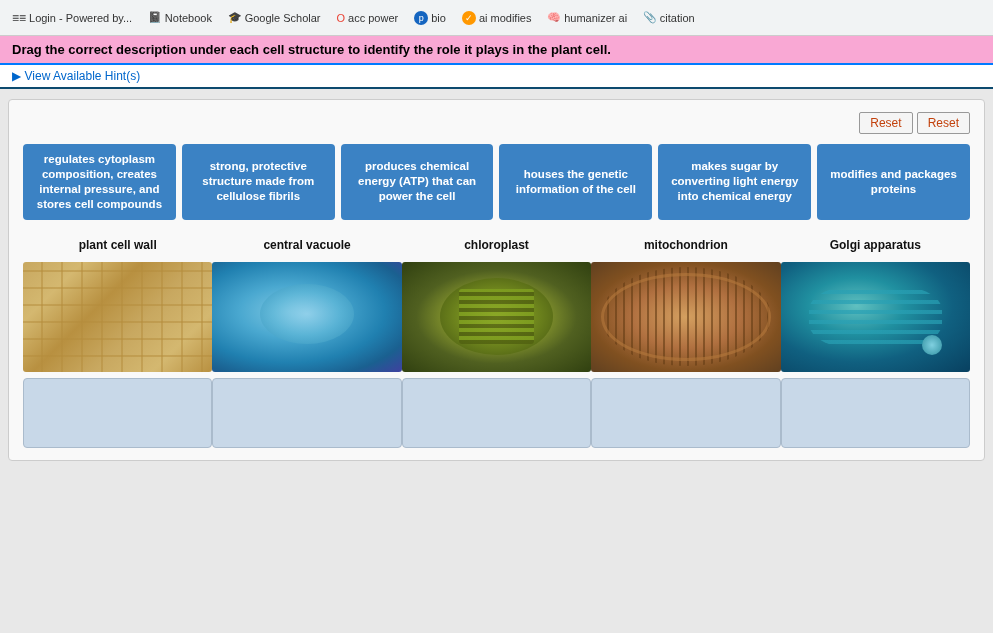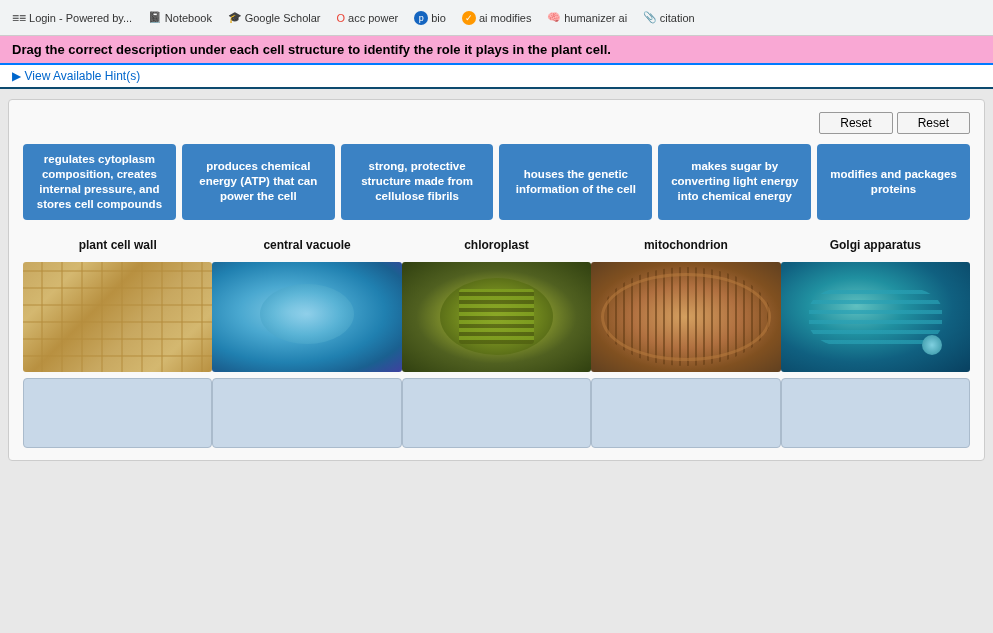--- a/index.html
+++ b/index.html
@@ -66,27 +66,27 @@
     }
 
     
     .top-buttons {
       display: flex;
       justify-content: flex-end;
       gap: 4px;
       margin-bottom: 10px;
     }
     .top-btn {
-      padding: 3px 20px;
+      padding: 3px 10px;
       border: 1px solid #999;
       background: #f5f5f5;
       cursor: pointer;
       font-size: 12px;
       border-radius: 2px;
-      color: #000000;
+      color: #c2410c;
     }
 
     
     .options-row {
       display: flex;
       gap: 6px;
       margin-bottom: 18px;
       flex-wrap: nowrap;
     }
     .option-card {
@@ -281,22 +281,22 @@
 
 <div class="main-content">
 
   <div class="top-buttons">
     <button class="top-btn">Reset</button>
     <button class="top-btn">Reset</button>
   </div>
 
   <div class="options-row">
     <div class="option-card" draggable="true">regulates cytoplasm composition, creates internal pressure, and stores cell compounds</div>
+    <div class="option-card" draggable="true">strong, protective structure made from cellulose fibrils</div>
     <div class="option-card" draggable="true">produces chemical energy (ATP) that can power the cell</div>
-    <div class="option-card" draggable="true">strong, protective structure made from cellulose fibrils</div>
     <div class="option-card" draggable="true">houses the genetic information of the cell</div>
     <div class="option-card" draggable="true">makes sugar by converting light energy into chemical energy</div>
     <div class="option-card" draggable="true">modifies and packages proteins</div>
   </div>
 
   <div class="structures-grid">
 
     <div class="structure-col">
       <div class="structure-label">plant cell wall</div>
       <div class="structure-image img-plant-wall"></div>

